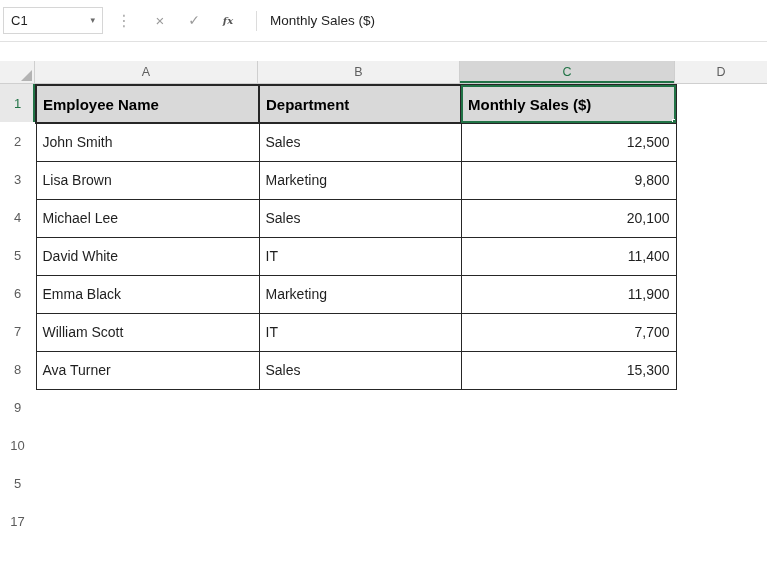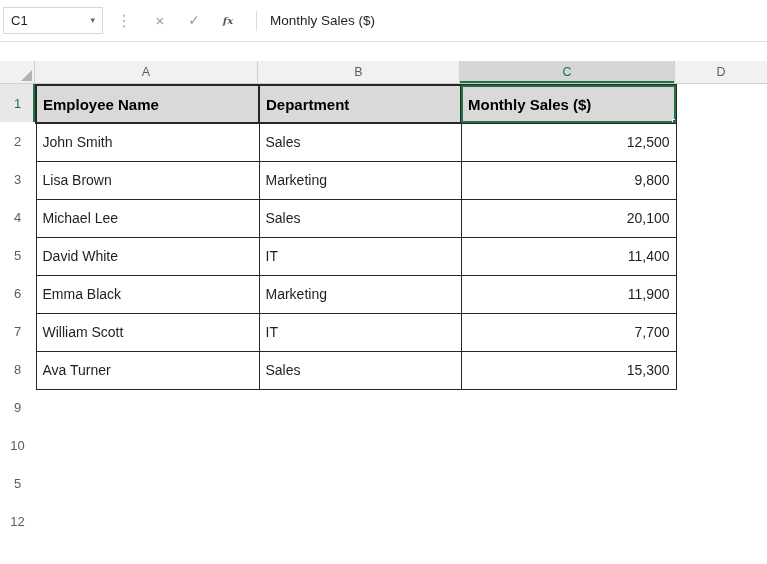--- a/index.html
+++ b/index.html
@@ -96,21 +96,21 @@
       <div class="row-h">2</div>
       <div class="row-h">3</div>
       <div class="row-h">4</div>
       <div class="row-h">5</div>
       <div class="row-h">6</div>
       <div class="row-h">7</div>
       <div class="row-h">8</div>
       <div class="row-h">9</div>
       <div class="row-h">10</div>
       <div class="row-h">5</div>
-      <div class="row-h">12</div>
+      <div class="row-h">17</div>
     </div>
 
     <table class="data-table">
       <colgroup>
           <col class="w-a">
           <col class="w-b">
           <col class="w-c">
         </colgroup>
       <tbody>
           <tr>

